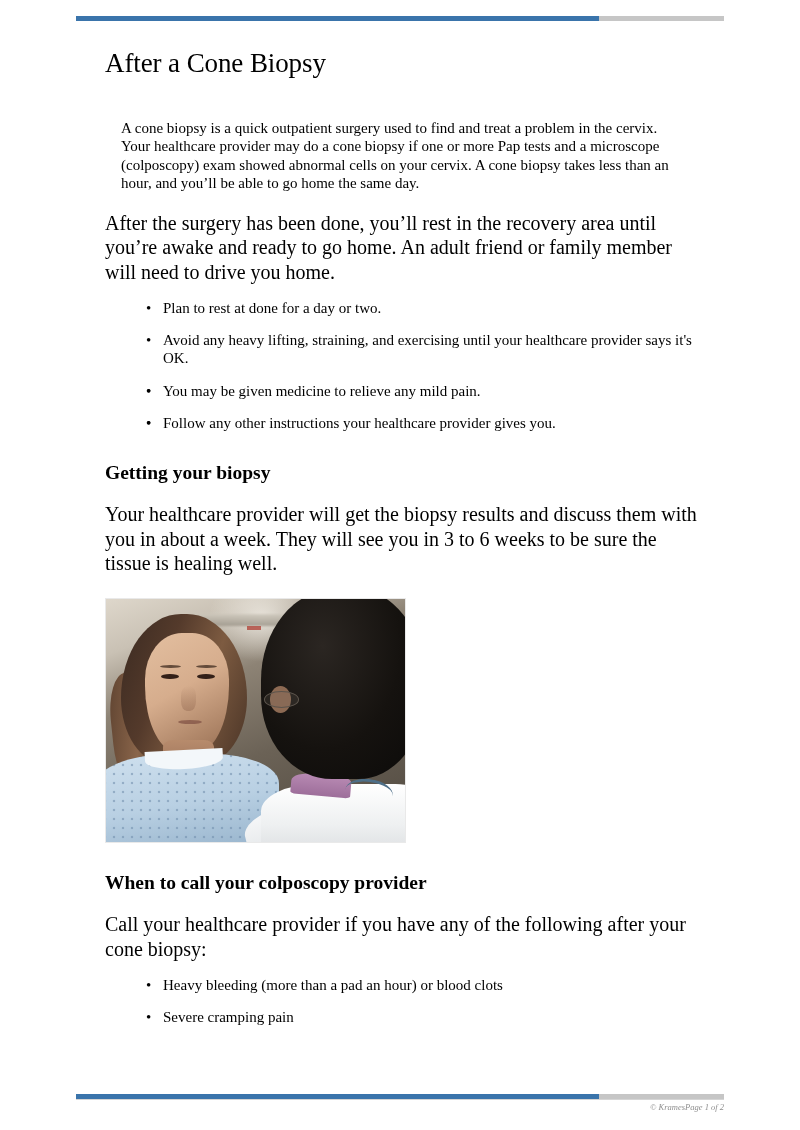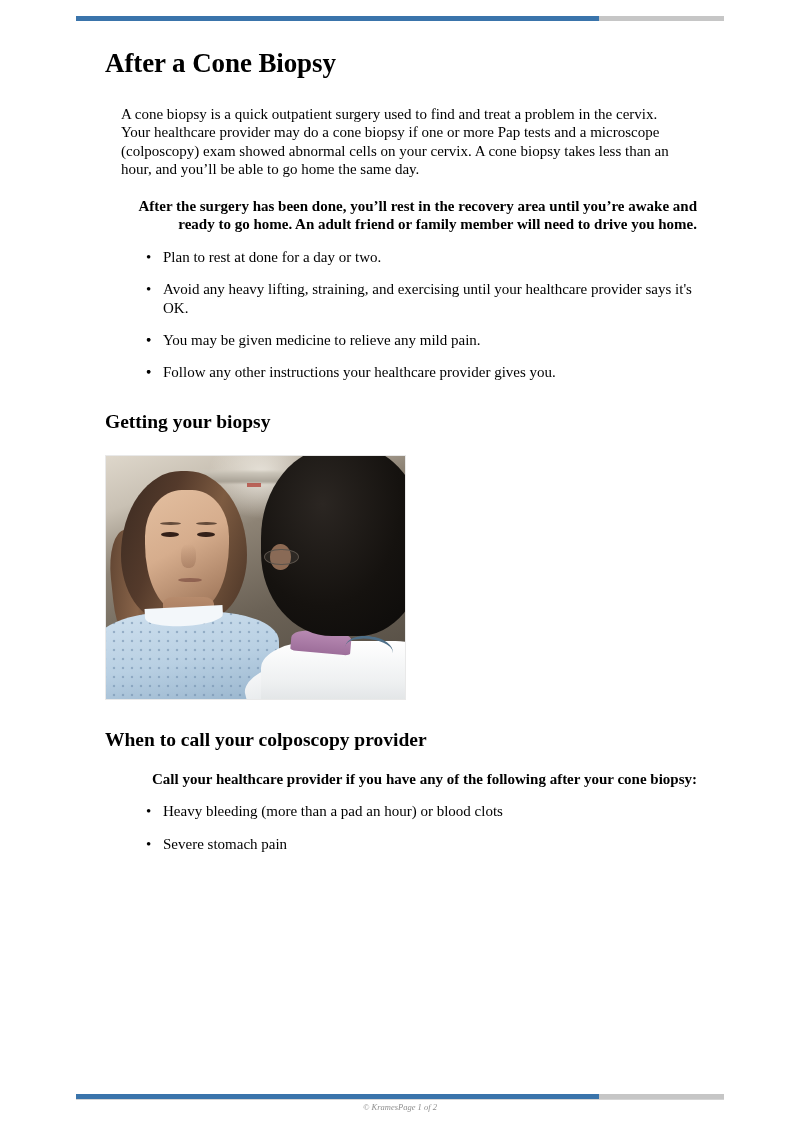--- a/index.html
+++ b/index.html
@@ -39,39 +39,38 @@
   
   .page {
     position: absolute;
     left: 105px;
     top: 48px;
     width: 592px;
   }
 
   h1.doc-title {
     font-size: 27px;
-    font-weight: bold;
-    margin: 0 0 26px 0;
+    font-weight: normal;
+    margin: 0 0 40px 0;
     letter-spacing: -0.1px;
     line-height: 1.15;
   }
 
   h2.section-title {
     font-size: 19.5px;
     font-weight: bold;
     margin: 28px 0 0 0;
     line-height: 1.2;
   }
 
   p.body-text {
-    font-size: 15px;
+    font-size: 20px;
     line-height: 1.23;
     margin: 18px 0 0 0;
-    text-align: right;
-    font-weight: bold;
+    text-align: left;
   }
 
   p.lead-text {
     font-size: 15px;
     line-height: 1.23;
     margin: 16px;
   }
 
   ul.bullets {
     list-style: none;
@@ -300,21 +299,21 @@
     width: 648px;
     height: 1px;
     background: #d5d5d5;
   }
   .footer-text {
     position: absolute;
     left: 76px;
     top: 1102px;
     width: 648px;
     display: flex;
-    justify-content: center;
+    justify-content: flex-end;
     font-family: "Liberation Serif", "DejaVu Serif", serif;
     font-style: italic;
     font-size: 8.5px;
     color: #8e8e8e;
   }
 </style>
 </head>
 <body>
 
 <div class="header-rule">
@@ -348,20 +347,21 @@
     <li>
       <span class="bullet-dot">•</span>
     </li>
     <li>
       <span class="bullet-dot">•</span>
       <span>Follow any other instructions your healthcare provider gives you.</span>
     </li>
   </ul>
 
   <h2 class="section-title">Getting your biopsy</h2>
+  <p class="body-text">Your healthcare provider will get the biopsy results and discuss them with you in about a week. They will see you in 3 to 6 weeks to be sure the tissue is healing well.</p>
 
   <div class="figure-wrap">
     <div class="photo">
       <div class="wall"></div>
       <div class="wall-light"></div>
       <div class="equip-bar"></div>
       <div class="equip-red"></div>
       <div class="p-hair-left"></div>
       <div class="p-hair"></div>
       <div class="p-face"></div>
@@ -386,21 +386,21 @@
 
   <h2 class="section-title">When to call your colposcopy provider</h2>
   <p class="body-text">Call your healthcare provider if you have any of the following after your cone biopsy:</p>
   <ul class="bullets">
     <li>
       <span class="bullet-dot">•</span>
       <span>Heavy bleeding (more than a pad an hour) or blood clots</span>
     </li>
     <li>
       <span class="bullet-dot">•</span>
-      <span>Severe stomach pain</span>
+      <span>Severe cramping pain</span>
     </li>
   </ul>
 
 </div>
 
 <div class="footer-rule">
   <div class="seg-blue"></div>
   <div class="seg-gray"></div>
 </div>
 <div class="footer-line"></div>

